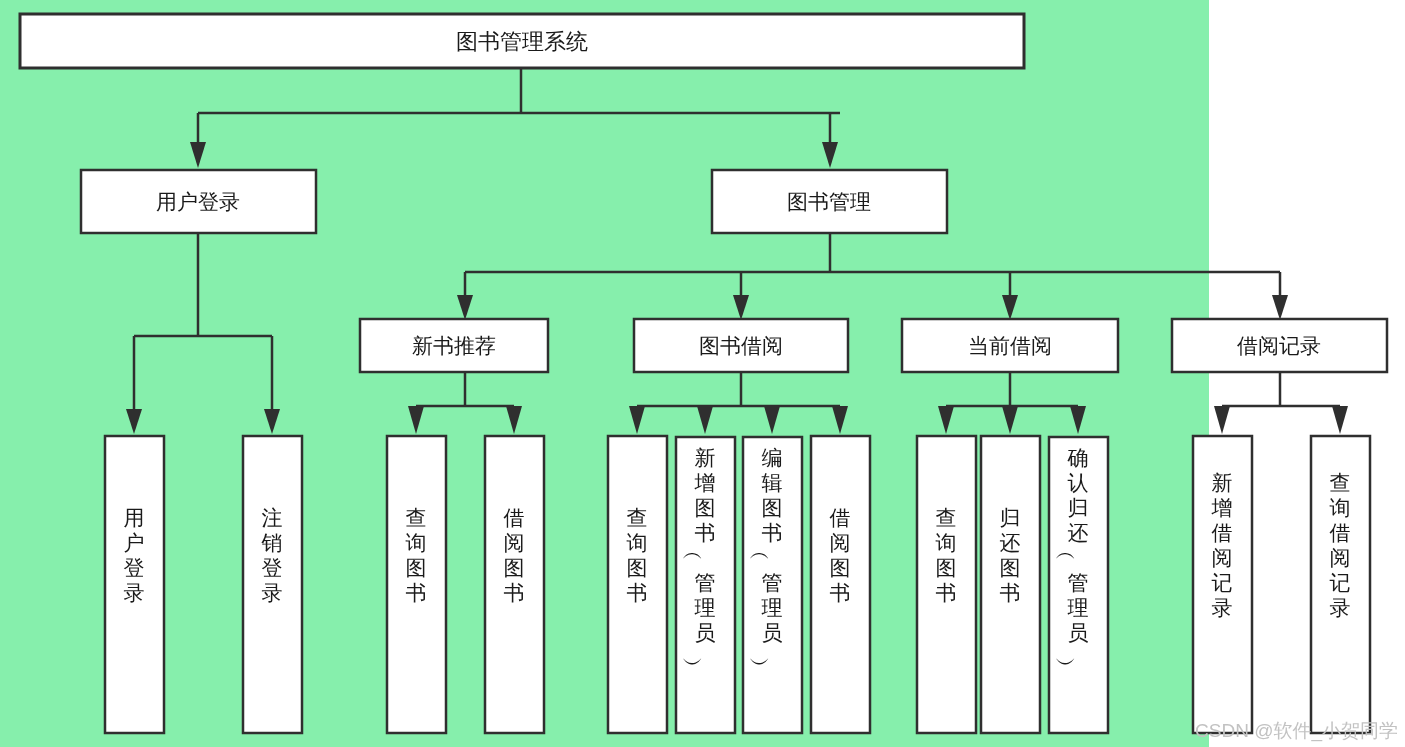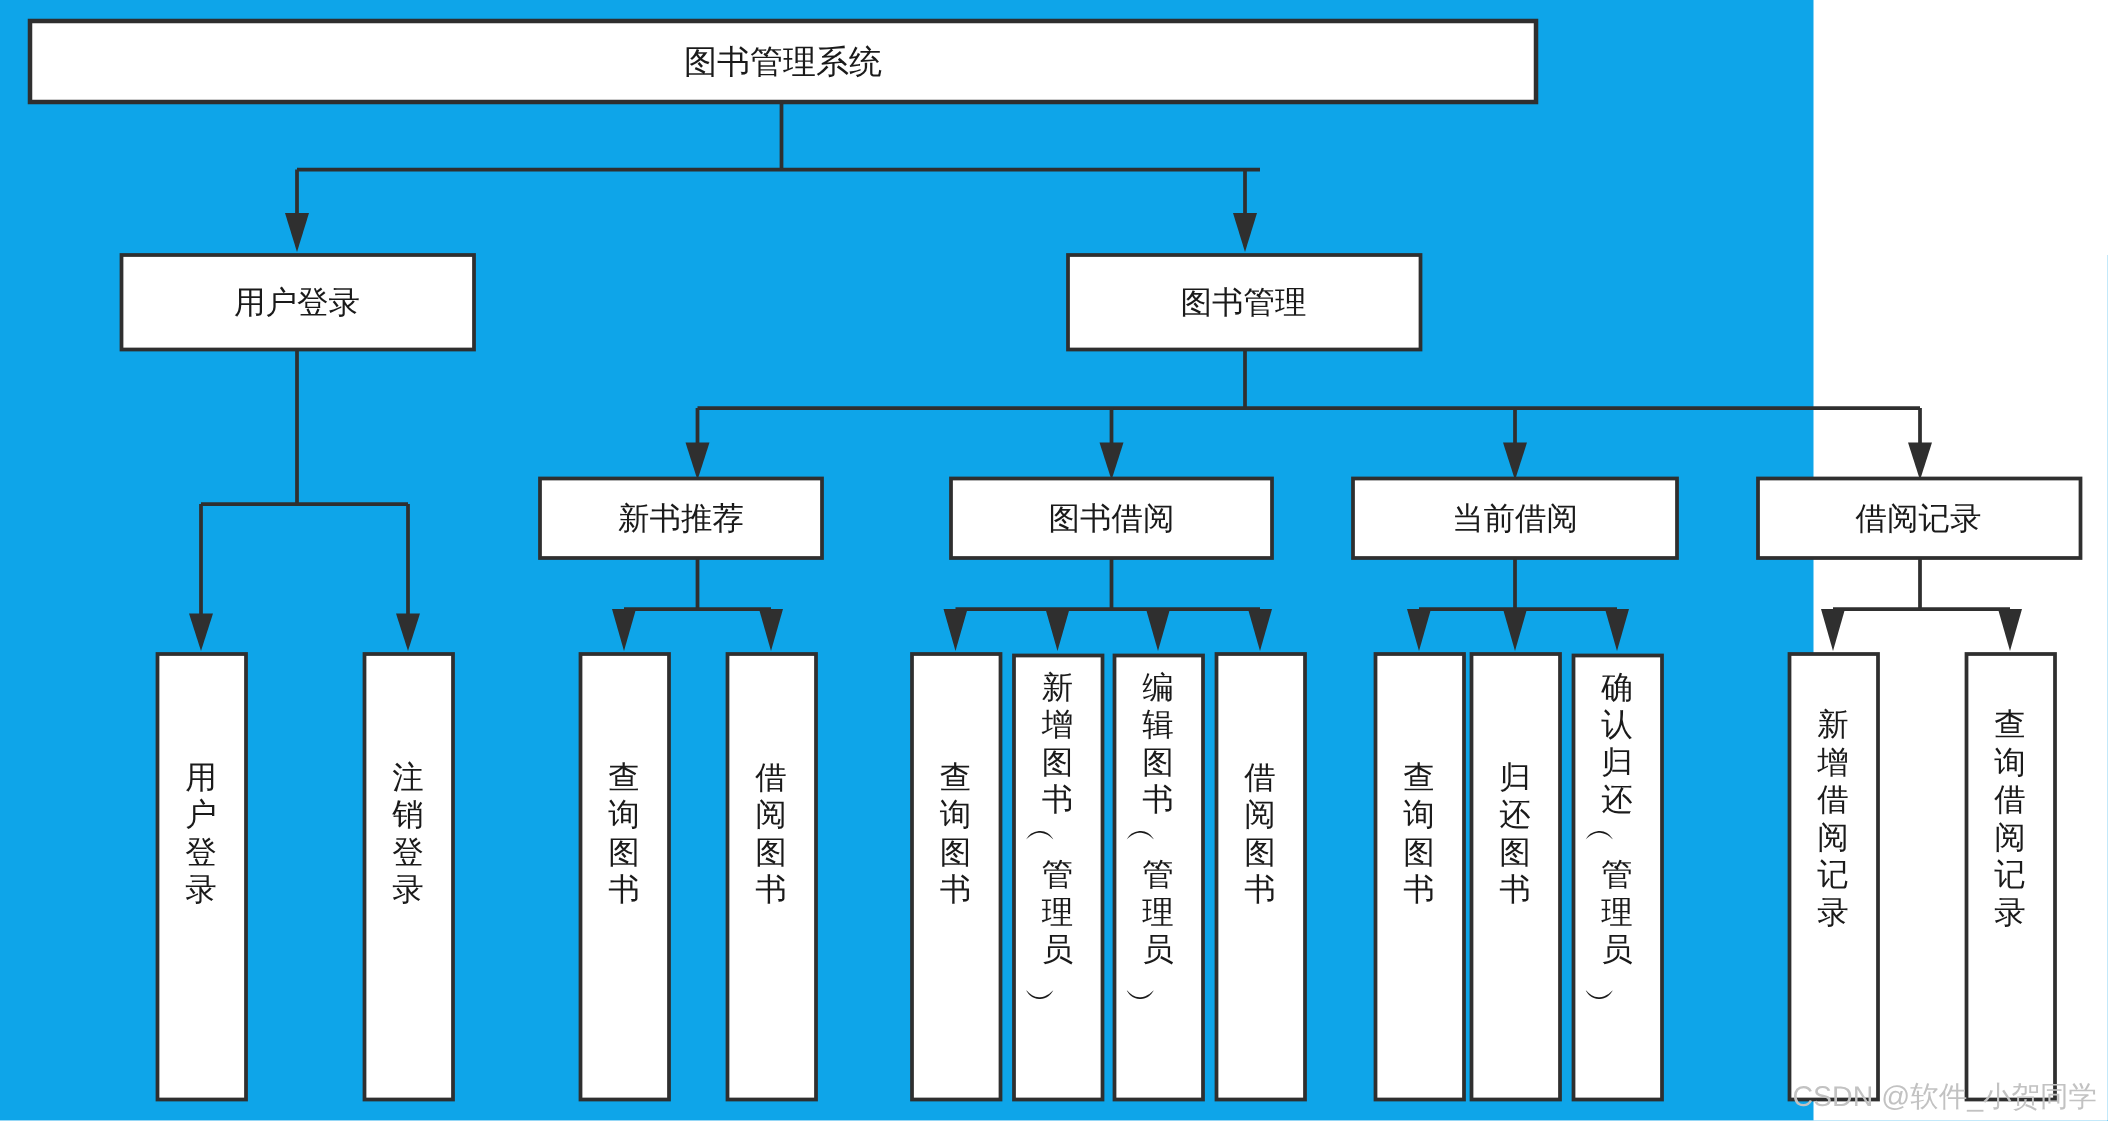--- a/index.html
+++ b/index.html
@@ -11,21 +11,21 @@
   body {
     width: 1405px;
     height: 747px;
     overflow: hidden;
     font-family: "Liberation Sans", "DejaVu Sans", sans-serif;
   }
   #diagram-root {
     position: relative;
     width: 1209px;
     height: 747px;
-    background: #0ea5e9;
+    background: #86efac;
   }
   svg.diagram-canvas {
     position: absolute;
     left: 0;
     top: 0;
     width: 1405px;
     height: 747px;
     display: block;
   }
   .node-box {

